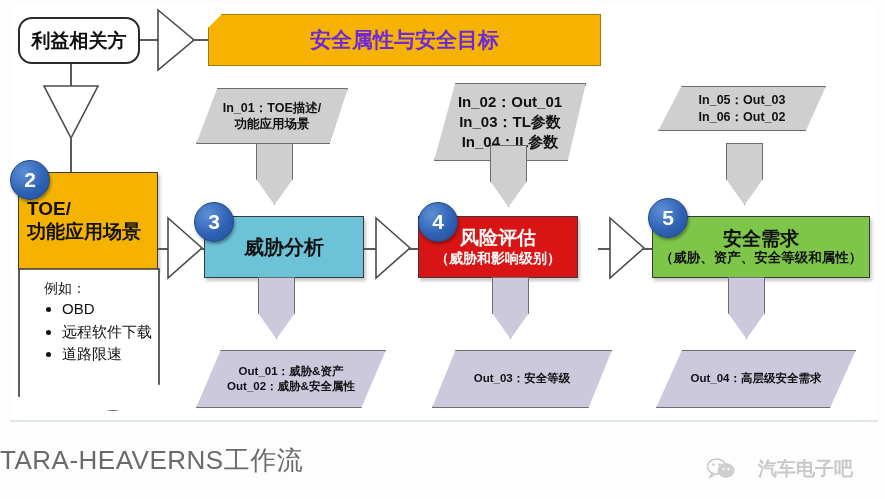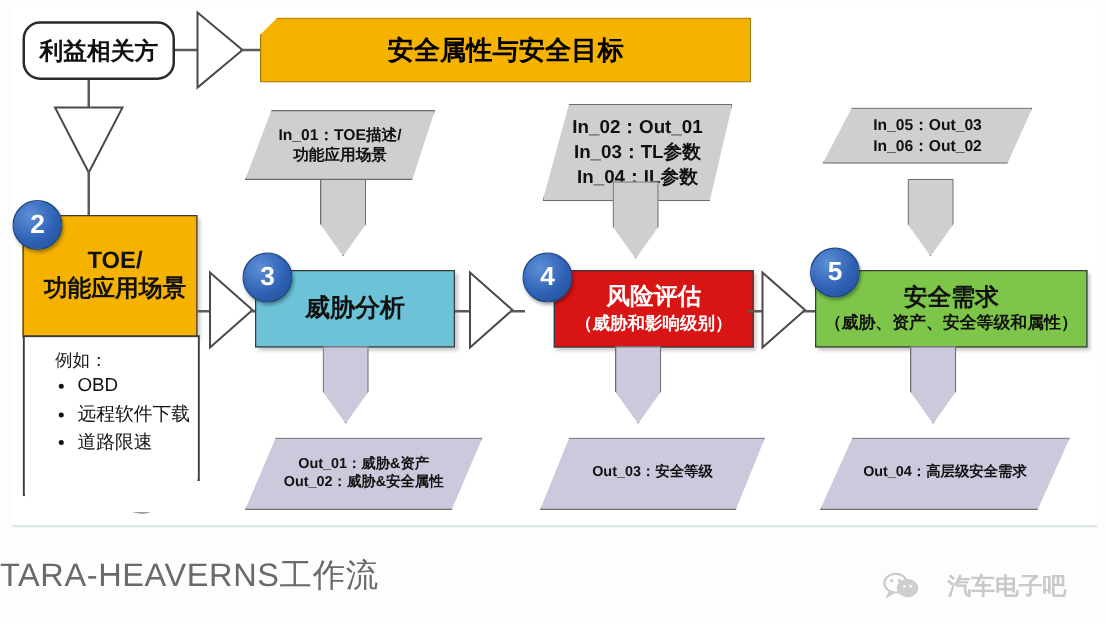--- a/index.html
+++ b/index.html
@@ -48,21 +48,21 @@
   }
 
   .banner {
     position: absolute;
     background: #f5b300;
     border: 1.5px solid #9d7b12;
     display: flex;
     align-items: center;
     justify-content: center;
     font-weight: bold;
-    color: #000000;
+    color: #6d28d9;
     box-sizing: border-box;
     clip-path: polygon(14px 0, 100% 0, 100% 100%, 0 100%, 0 14px);
     box-shadow: 2px 3px 3px rgba(0,0,0,0.25);
   }
 
   .para {
     position: absolute;
     background: #cfcfcf;
     border: 1.5px solid #6d6d6d;
     box-sizing: border-box;
@@ -202,21 +202,21 @@
     <div class="line">In_04：IL参数</div>
   </div>
   <div class="pent" style="left:490px; top:145px; width:37px; height:62px;"></div>
 
   <div class="para in" style="left:658px; top:86px; width:168px; height:45px; font-size:12.5px;">
     <div class="line">In_05：Out_03</div>
     <div class="line">In_06：Out_02</div>
   </div>
   <div class="pent" style="left:726px; top:143px; width:37px; height:62px;"></div>
 
-  <div class="proc gold" style="left:18px; top:172px; width:140px; height:98px; font-size:19px; align-items:center; justify-content:center; padding-left:8px; text-align:left;">
+  <div class="proc gold" style="left:18px; top:172px; width:140px; height:98px; font-size:19px; align-items:flex-start; justify-content:center; padding-left:8px; text-align:left;">
     <div class="t1">TOE/</div>
     <div class="t2">功能应用场景</div>
   </div>
   <div class="badge" style="left:10px; top:160px;">
     <span>2</span>
   </div>
 
   <svg class="note-frame" style="position:absolute; left:18px; top:268px;" width="142" height="145" viewBox="0 0 142 145">
     <path d="M1,1 L141,1 L141,116 C118,116 118,142 95,142 C72,142 72,116 48,116 C28,116 22,132 1,128 Z" fill="#ffffff" stroke="#3a3a3a" stroke-width="1.6"></path>
   </svg>
@@ -241,21 +241,21 @@
   <div class="badge" style="left:194px; top:202px;">
     <span>3</span>
   </div>
 
   <div class="conn-line" style="left:364px; top:248px; width:12px; height:2px;"></div>
   <svg class="tri-right" style="left:374px; top:216px;" width="38" height="64" viewBox="0 0 38 64">
     <polygon points="2,2 36,32 2,62" fill="#ffffff" stroke="#4a4a4a" stroke-width="1.6"></polygon>
   </svg>
   <div class="conn-line" style="left:408px; top:248px; width:12px; height:2px;"></div>
 
-  <div class="proc red" style="left:443px; top:216px; width:160px; height:62px; font-size:17px;">
+  <div class="proc red" style="left:418px; top:216px; width:160px; height:62px; font-size:17px;">
     <div class="t1" style="font-size:19px;">风险评估</div>
     <div class="t2" style="font-size:14px;">（威胁和影响级别）</div>
   </div>
   <div class="badge" style="left:418px; top:202px;">
     <span>4</span>
   </div>
 
   <div class="conn-line" style="left:598px; top:248px; width:12px; height:2px;"></div>
   <svg class="tri-right" style="left:608px; top:216px;" width="38" height="64" viewBox="0 0 38 64">
     <polygon points="2,2 36,32 2,62" fill="#ffffff" stroke="#4a4a4a" stroke-width="1.6"></polygon>

